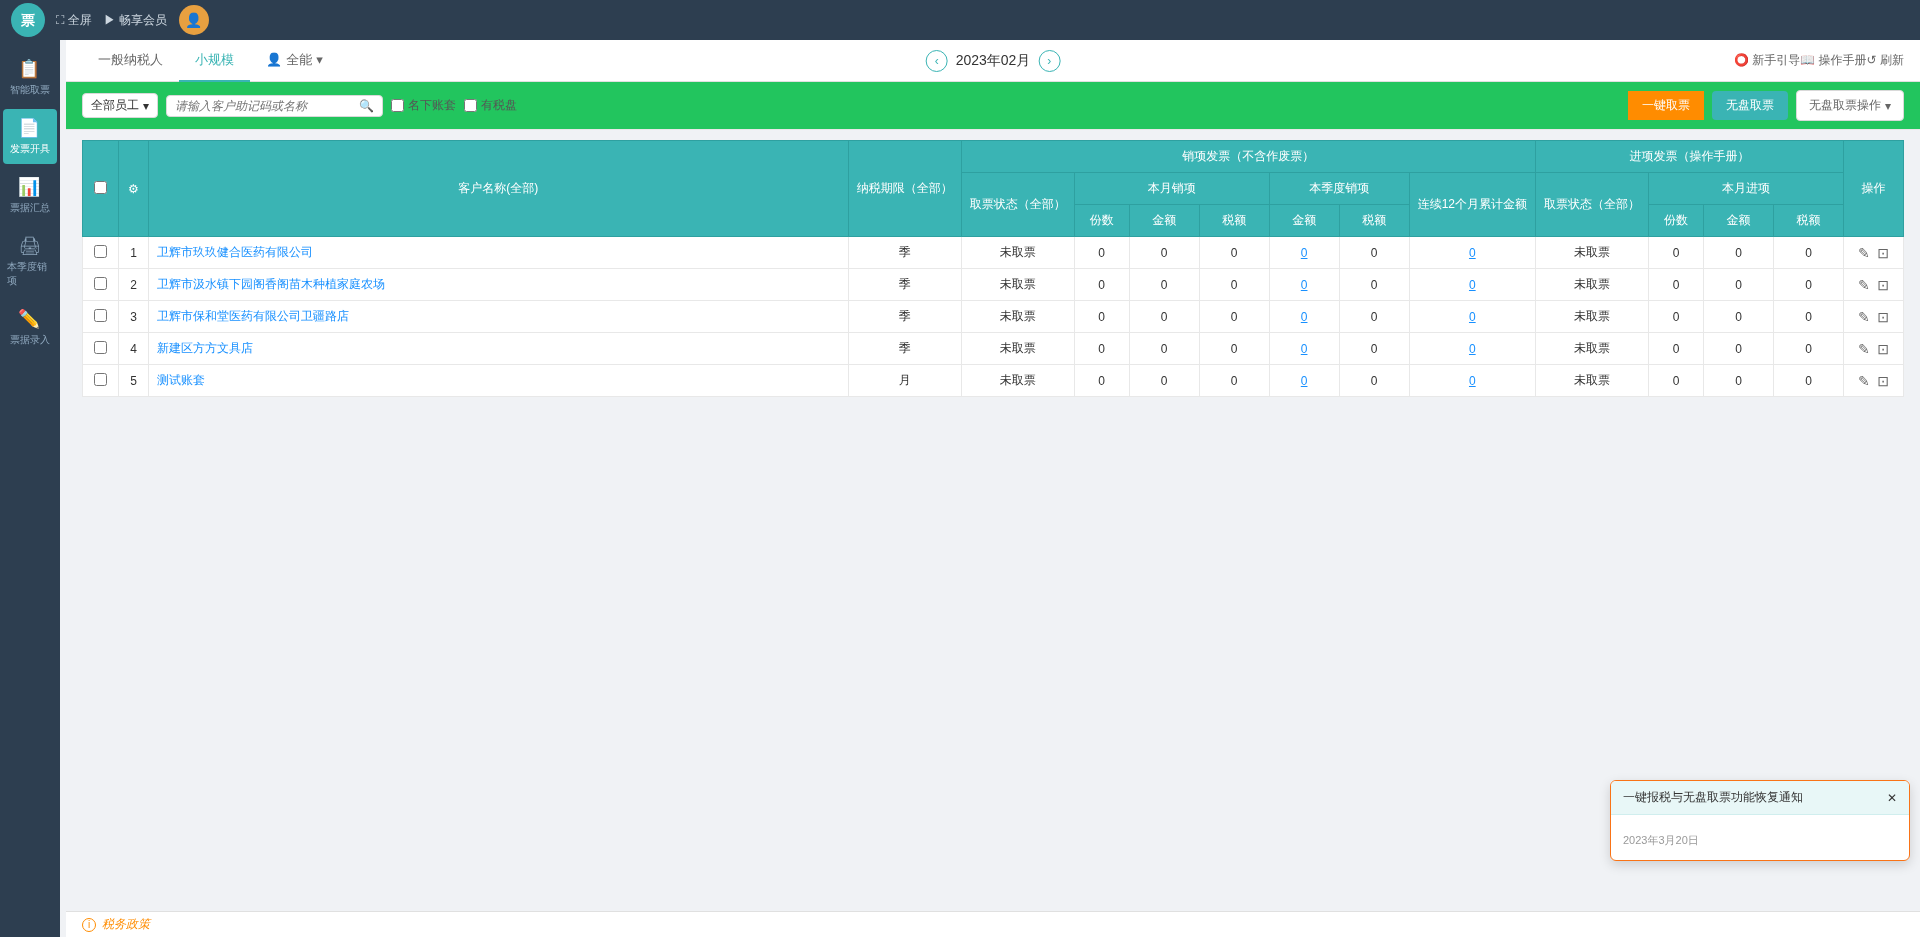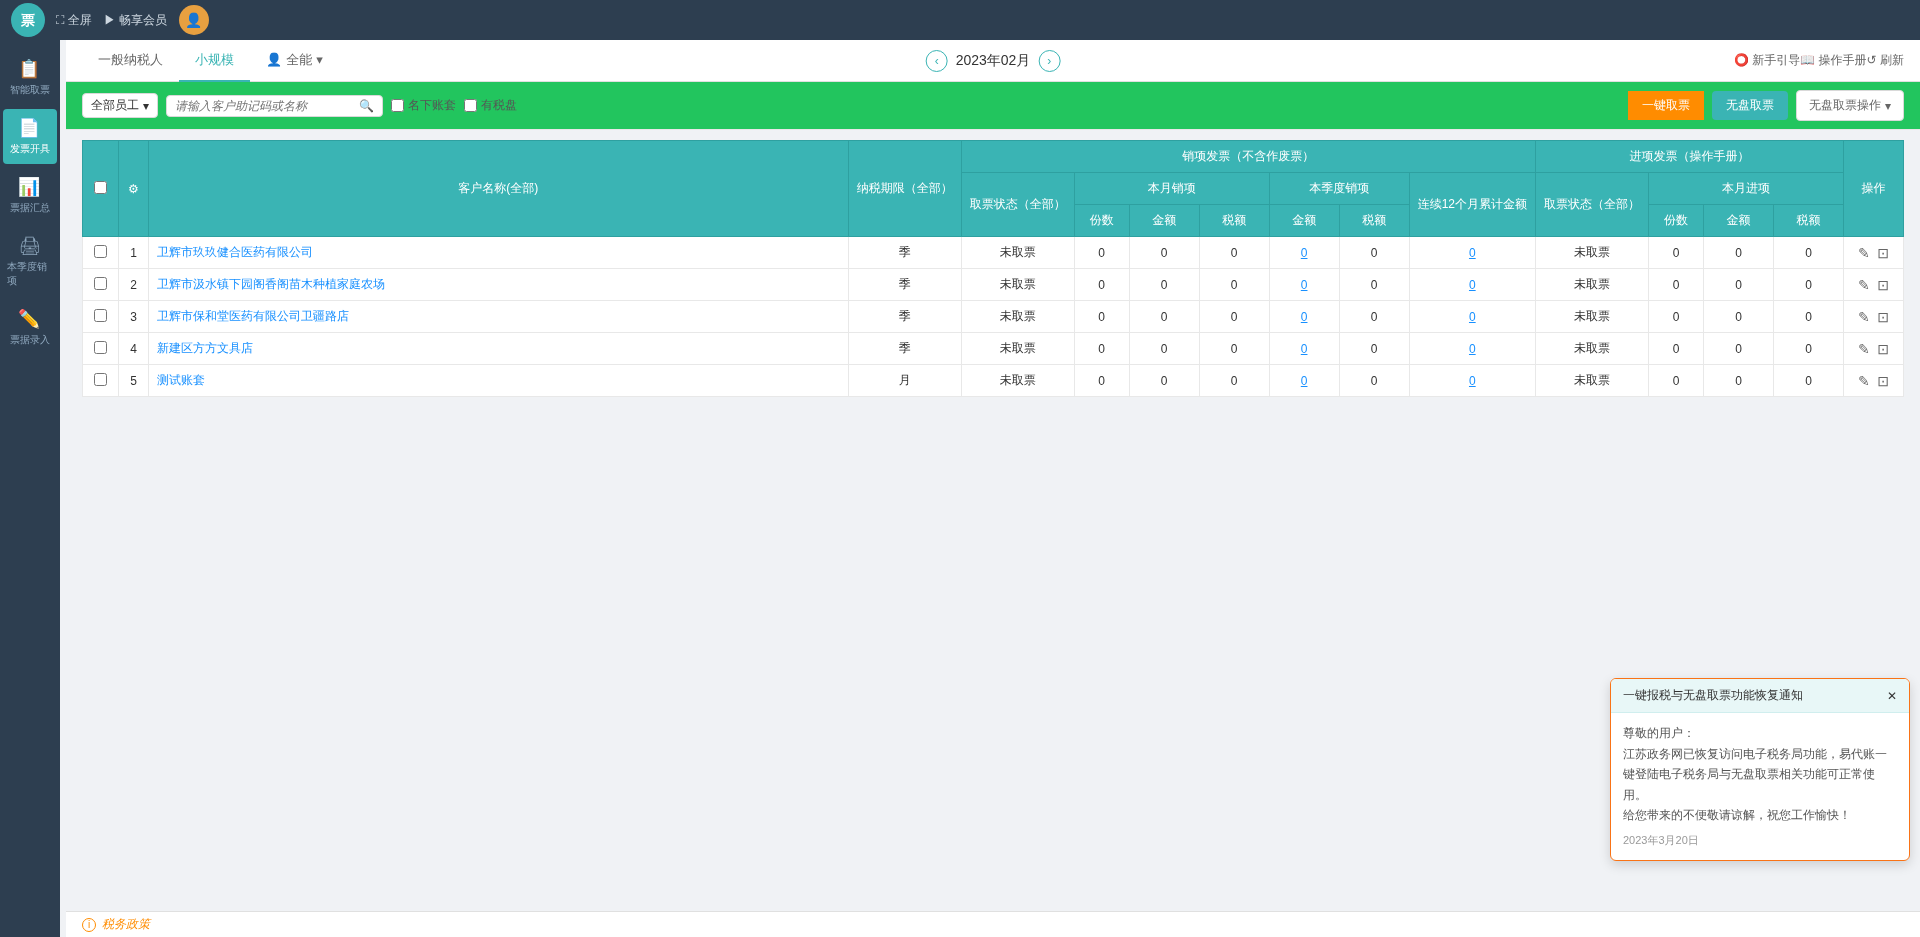--- a/index.html
+++ b/index.html
@@ -594,20 +594,15 @@
     </div>
   </div>
 </div>
 
 <div class="notification-popup">
   <div class="notification-header">
     <span>一键报税与无盘取票功能恢复通知</span>
     <span class="notification-close">✕</span>
   </div>
   <div class="notification-body">
-    <div>
-      尊敬的用户：<br>
-      江苏政务网已恢复访问电子税务局功能，易代账一键登陆电子税务局与无盘取票相关功能可正常使用。<br>
-      给您带来的不便敬请谅解，祝您工作愉快！
-    </div>
     <div class="notification-date">2023年3月20日</div>
   </div>
 </div>
 
 </body></html>

